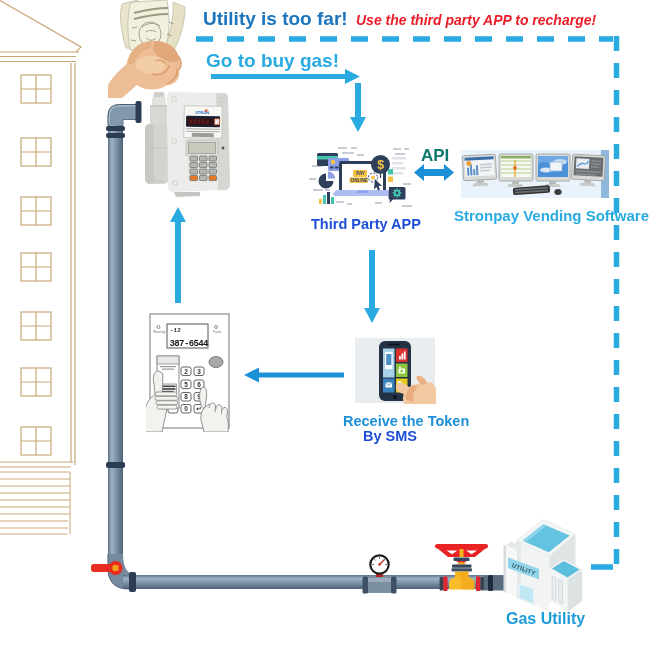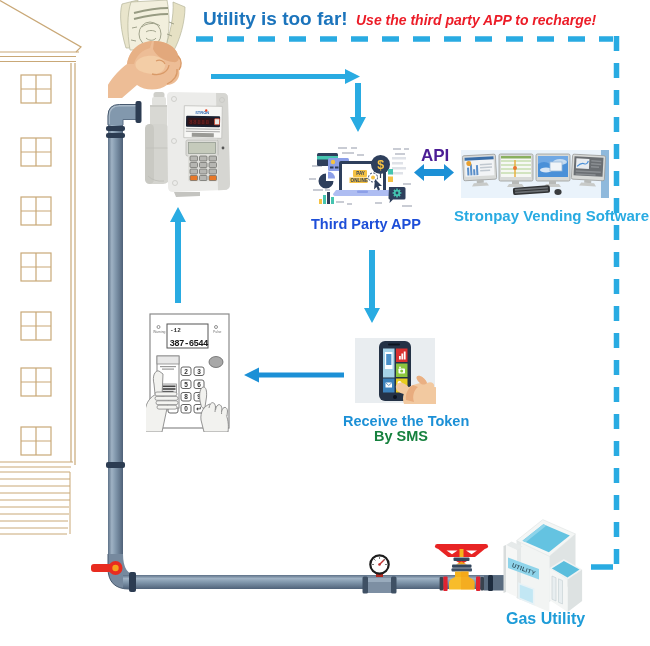--- a/index.html
+++ b/index.html
@@ -88,20 +88,21 @@
 <div class="lbl" style="left:356px;top:12px;font-size:14px;color:#ec1c27;font-style:italic;">Use the third party APP to recharge!</div>
 
 <svg class="abs" style="left:0;top:0" width="650" height="646" viewBox="0 0 650 646">
   <g stroke="#29abe2" stroke-width="5.5" fill="none">
     <path d="M196 39 H613" stroke-dasharray="17 14"></path>
     <path d="M616.5 36 V571" stroke-dasharray="15 12"></path>
     <path d="M613 567 H591"></path>
   </g>
 </svg>
 
+<div class="lbl" style="left:206px;top:50px;font-size:19px;color:#29abe2;">Go to buy gas!</div>
 
 <svg class="abs" style="left:208px;top:66px" width="155" height="20" viewBox="0 0 155 20">
   <path d="M3 8 H137 V3 L152 10.5 L137 18 V13 H3 Z" fill="#29abe2"></path>
 </svg>
 
 <svg class="abs" style="left:347px;top:83px" width="22" height="50" viewBox="0 0 22 50">
   <path d="M8 0 H14 V34 H19 L11 49 L3 34 H8 Z" fill="#29abe2"></path>
 </svg>
 
 <svg class="abs" style="left:85px;top:92px" width="420" height="510" viewBox="0 0 420 510">
@@ -326,21 +327,21 @@
         <circle cx="92" cy="48" r="3.2"></circle>
         <g stroke="#45c4b0" stroke-width="1.5">
           <path d="M92 43.6 V52.4 M87.6 48 H96.4 M88.9 44.9 L95.1 51.1 M95.1 44.9 L88.9 51.1"></path>
         </g>
       </g>
   <circle cx="92" cy="48" r="1.4" fill="#2e3f5c"></circle>
 </svg>
 
 <div class="lbl" style="left:311px;top:216px;font-size:14.5px;color:#1d4ed8;">Third Party APP</div>
 
-<div class="lbl" style="left:421px;top:146px;font-size:17px;color:#4c1d95;">API</div>
+<div class="lbl" style="left:421px;top:146px;font-size:17px;color:#0f766e;">API</div>
 
 <svg class="abs" style="left:412px;top:162px" width="44" height="21" viewBox="0 0 44 21">
   <path d="M12 7 H32 V2 L42 10.5 L32 19 V14 H12 V19 L2 10.5 L12 2 Z" fill="#1c90d6"></path>
 </svg>
 
 <svg class="abs" style="left:460px;top:149px" width="150" height="50" viewBox="0 0 150 50">
   <rect x="1" y="1" width="148" height="48" fill="#eaf3fb"></rect>
   <rect x="141" y="1" width="8" height="48" fill="#8fb9dc"></rect>
 
   <g transform="translate(3,6) rotate(-3 16 12)">
@@ -451,21 +452,21 @@
   <circle cx="41" cy="61" r="2" fill="#0c1420"></circle>
 
   <path d="M58 54 C50 46 46 45 43 48 C40 51 43 56 48 57.5 L60 61 Z" fill="#f2c9a0"></path>
   <path d="M50 68 C47 60 51 52 59 49 L66 47 C61 43 62 39 66 40 C69 41 72 44 73 47 C77 45 81 47 80 51 C84 51 87 55 87 60 L87 68 Z" fill="#f2c9a0"></path>
   <path d="M66 47 C61 43 62 39 66 40 C69 41 72 44 73 47 C71 49 68 49 66 47 Z" fill="#eab083"></path>
   <path d="M59 49 C54 52 51 58 52 64 L60 66 C58 60 60 54 64 51 Z" fill="#e8ac7e"></path>
 </svg>
 
 <div class="lbl" style="left:343px;top:413px;font-size:14.5px;color:#1c90d6;">Receive the Token</div>
 
-<div class="lbl" style="left:363px;top:428px;font-size:14.5px;color:#15803d;margin-left:11px;">By SMS</div>
+<div class="lbl" style="left:363px;top:428px;font-size:14.5px;color:#1d4ed8;">By SMS</div>
 
 
 <svg class="abs" style="left:242px;top:366px" width="105" height="18" viewBox="0 0 105 18">
   <path d="M102 6.5 H17 V1.5 L2 9 L17 16.5 V11.5 H102 Z" fill="#1c90d6"></path>
 </svg>
 
 <svg class="abs" style="left:146px;top:308px" width="88" height="124" viewBox="0 0 88 124">
 
   <rect x="4" y="6" width="79" height="114" fill="#fff" stroke="#8a8a8a" stroke-width="1.2"></rect>
 

